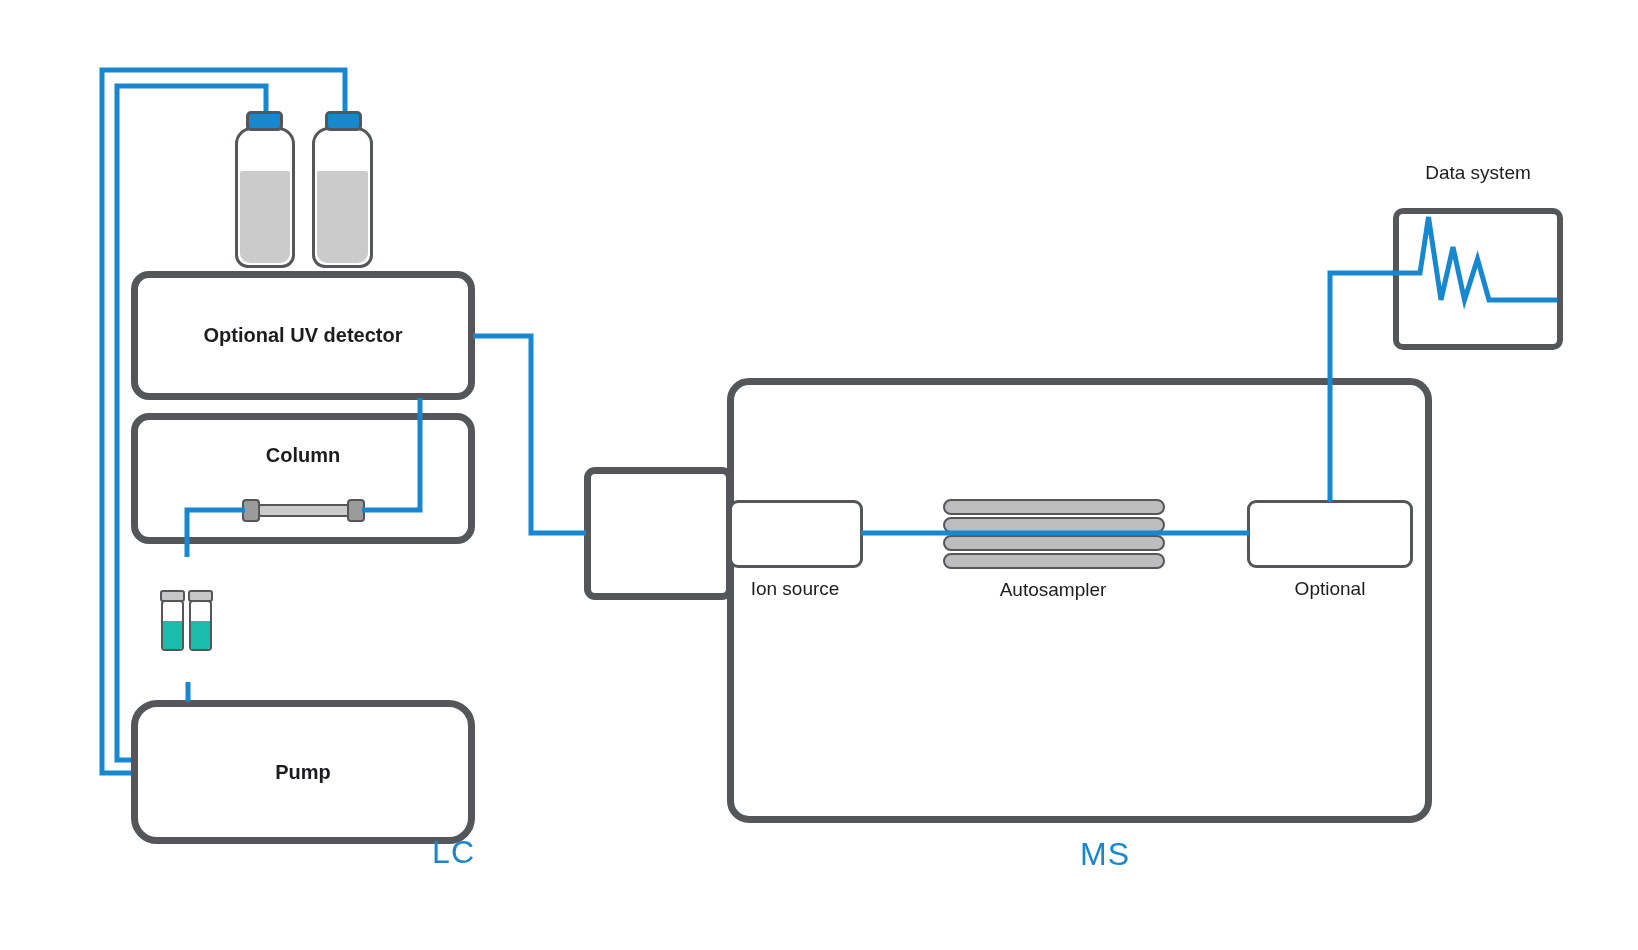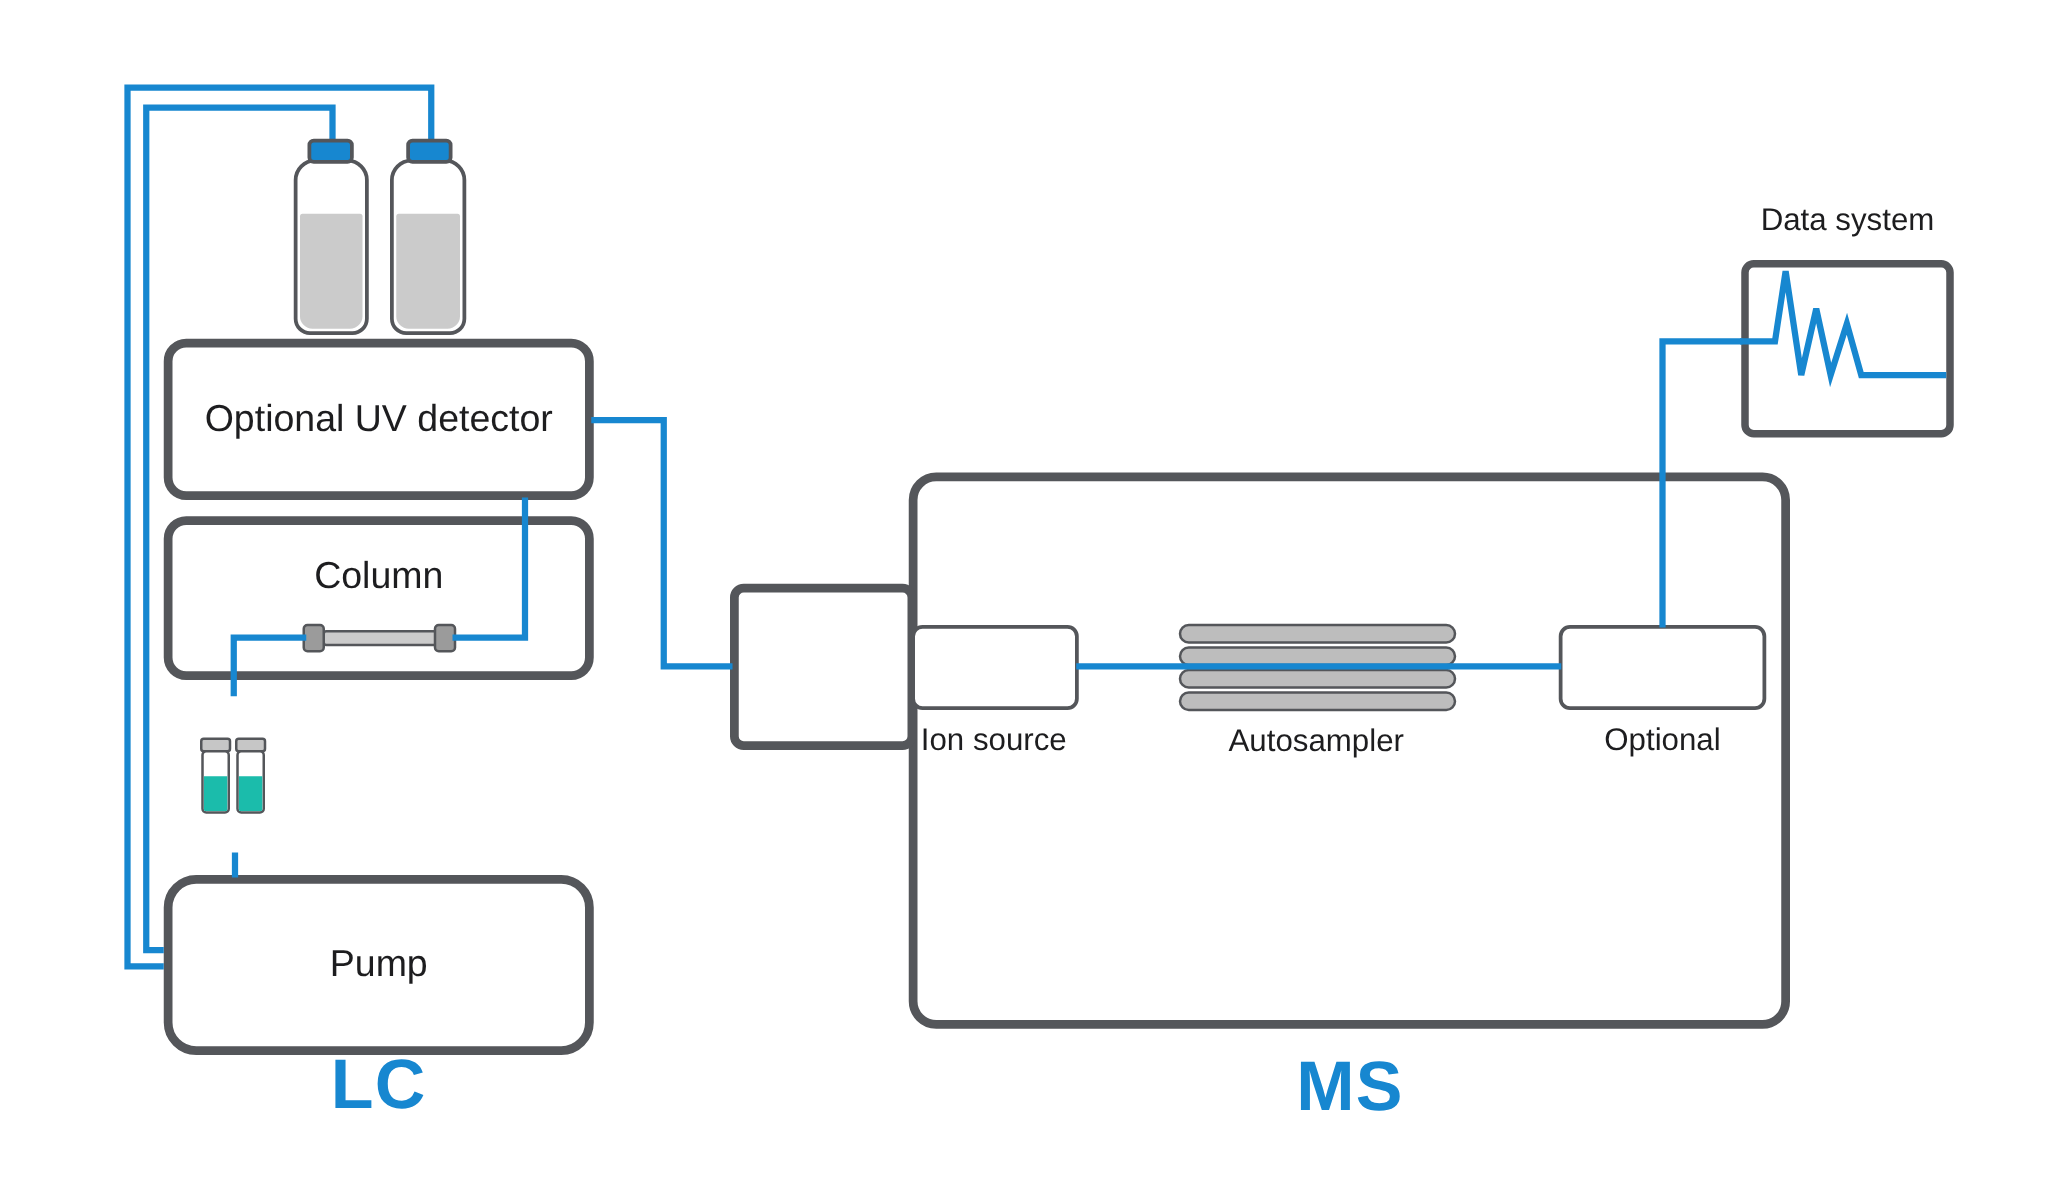--- a/index.html
+++ b/index.html
@@ -19,28 +19,28 @@
   .box{
     position:absolute;box-sizing:border-box;background:#ffffff;
     border:7px solid var(--border);border-radius:18px;
     display:flex;align-items:center;justify-content:center;
     z-index:2;
   }
   .thinbox{
     position:absolute;box-sizing:border-box;background:#ffffff;
     border:3px solid var(--border);border-radius:9px;z-index:2;
   }
-  .module-label{font-size:30px;color:var(--text);}
+  .module-label{font-size:20px;color:var(--text);font-weight:bold;}
   .label{
-    position:absolute;font-size:25px;color:var(--text);
+    position:absolute;font-size:19px;color:var(--text);
     text-align:center;z-index:4;white-space:nowrap;
   }
   .big-label{
-    position:absolute;font-size:56px;font-weight:700;color:var(--accent);
-    text-align:center;z-index:4;letter-spacing:1px;
+    position:absolute;font-size:32px;font-weight:400;color:var(--accent);
+    text-align:right;z-index:4;letter-spacing:1px;
   }
   
   .bottle{
     position:absolute;box-sizing:border-box;background:#ffffff;
     border:3.5px solid var(--border);border-radius:17px 17px 13px 13px;
     overflow:hidden;z-index:3;
   }
   .bottle-liquid{
     position:absolute;left:2px;right:2px;bottom:2px;top:41px;
     background:var(--fill-gray);border-radius:2px 2px 10px 10px;

